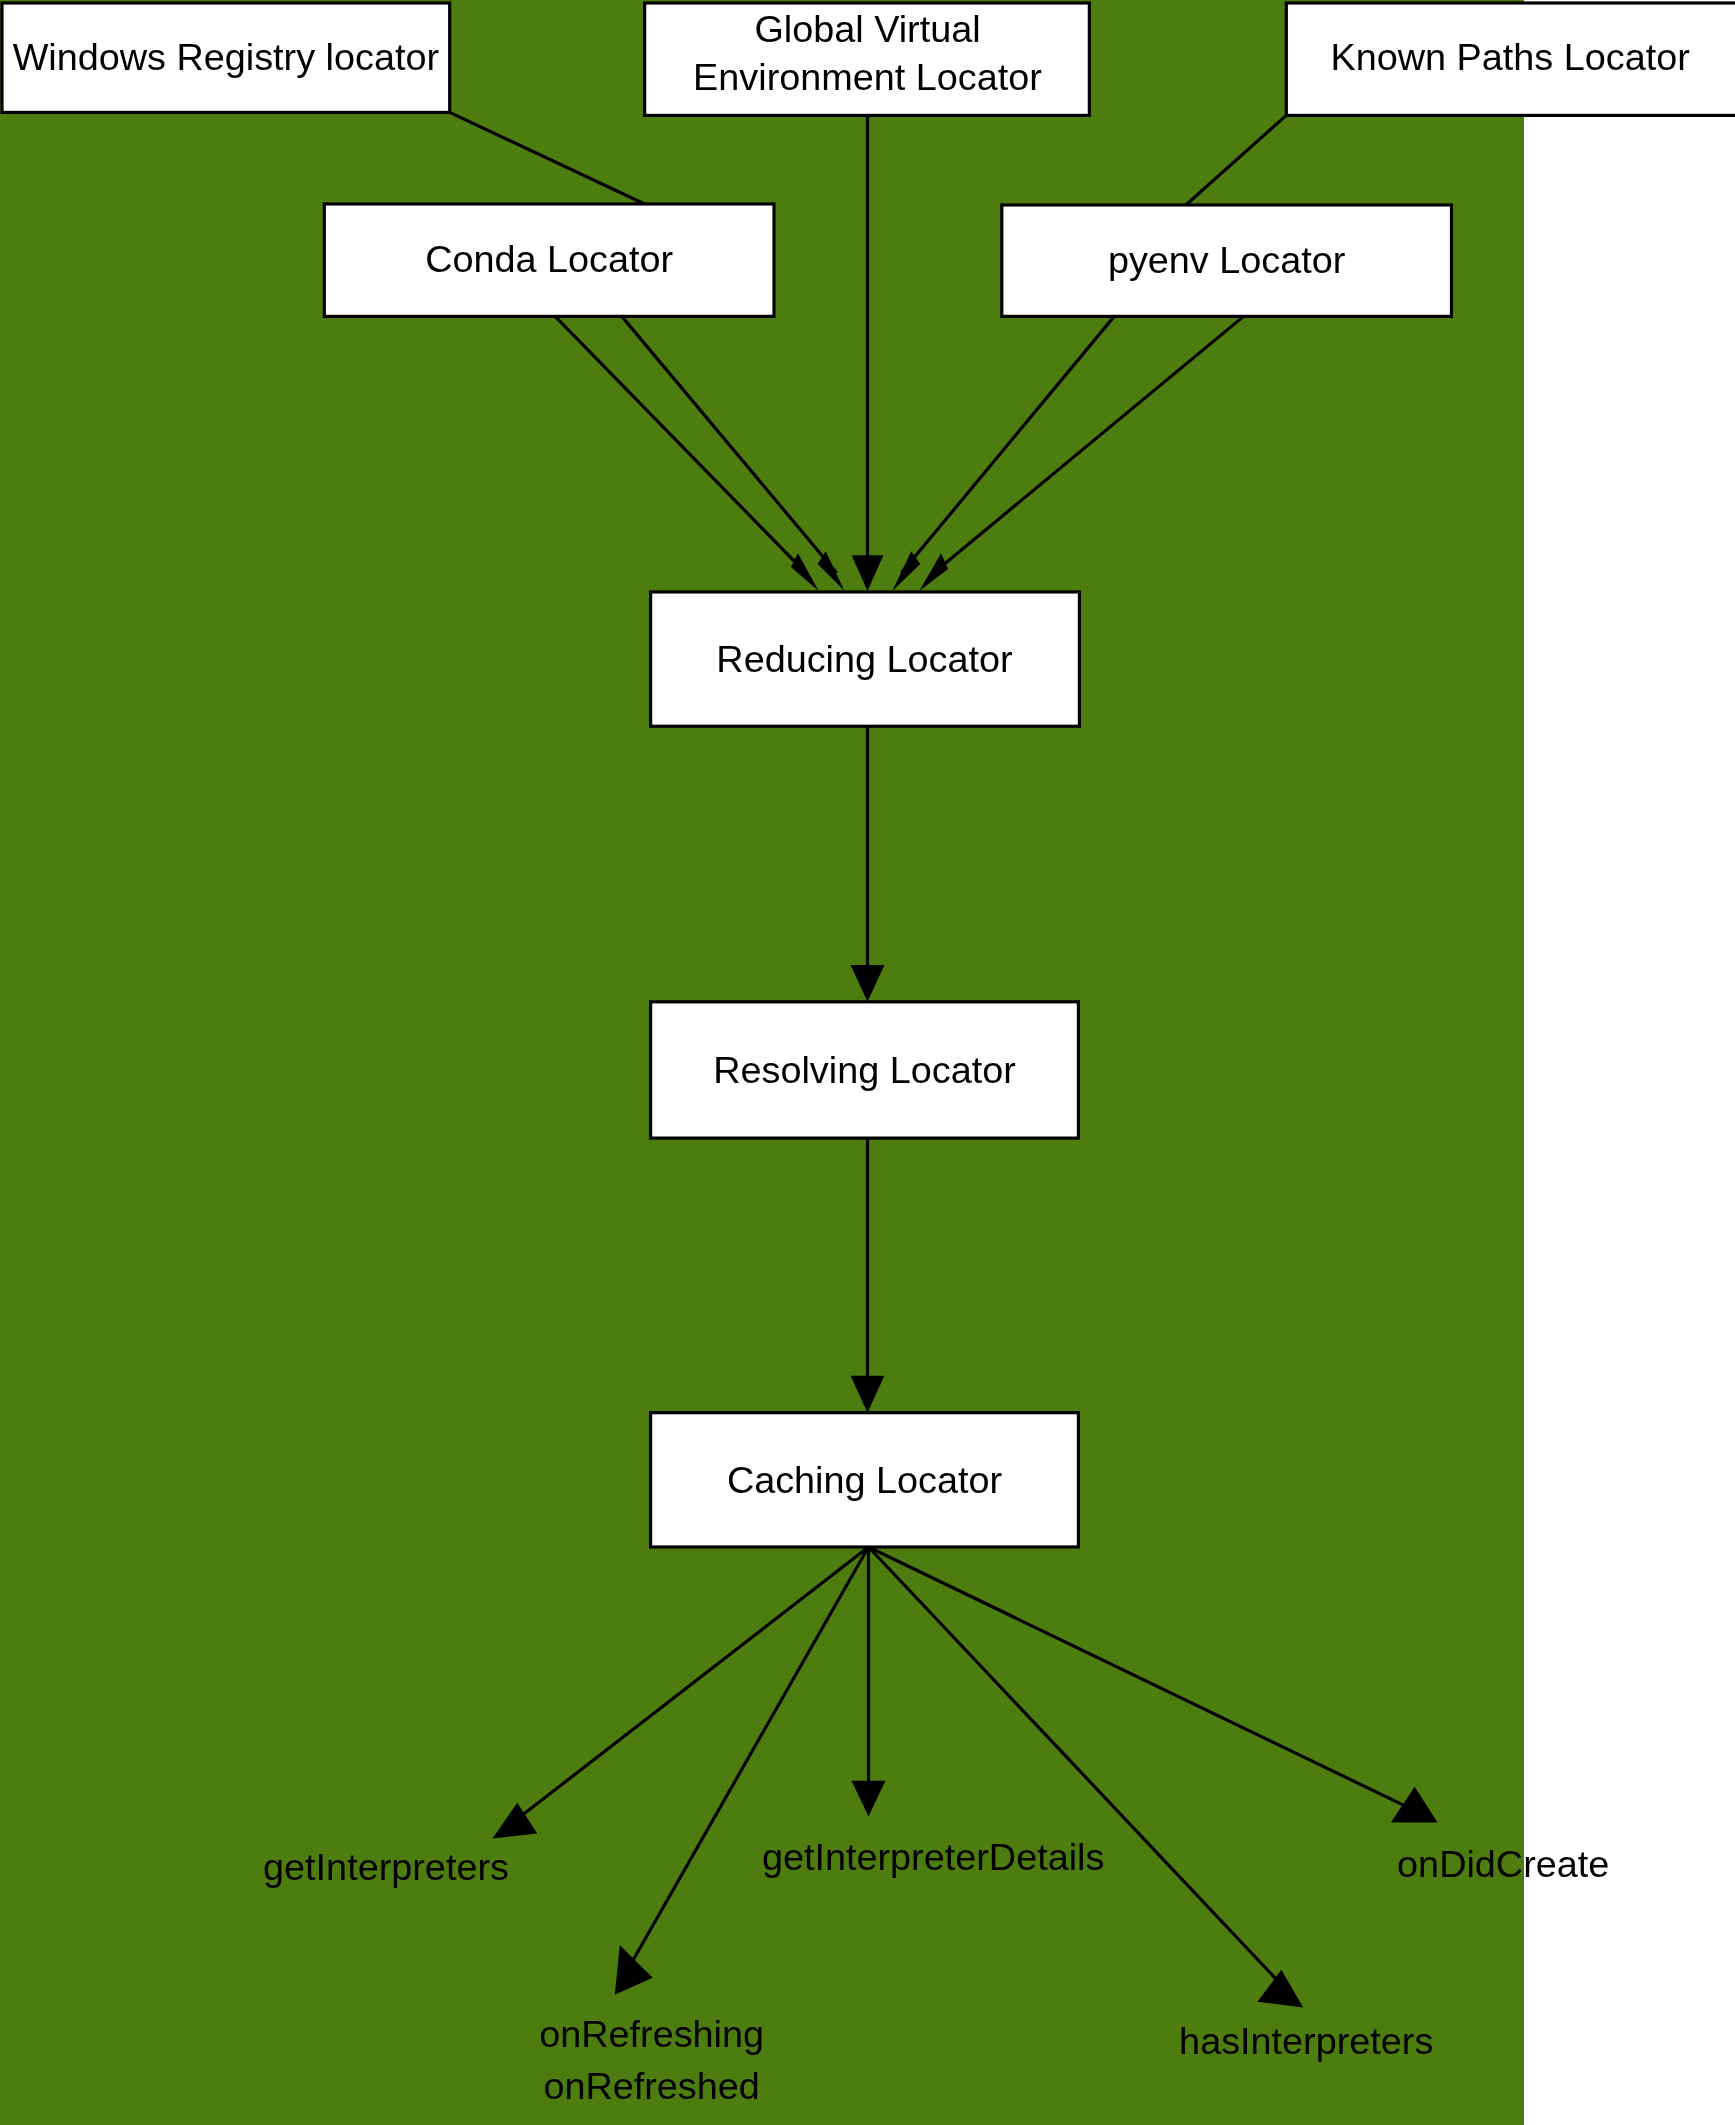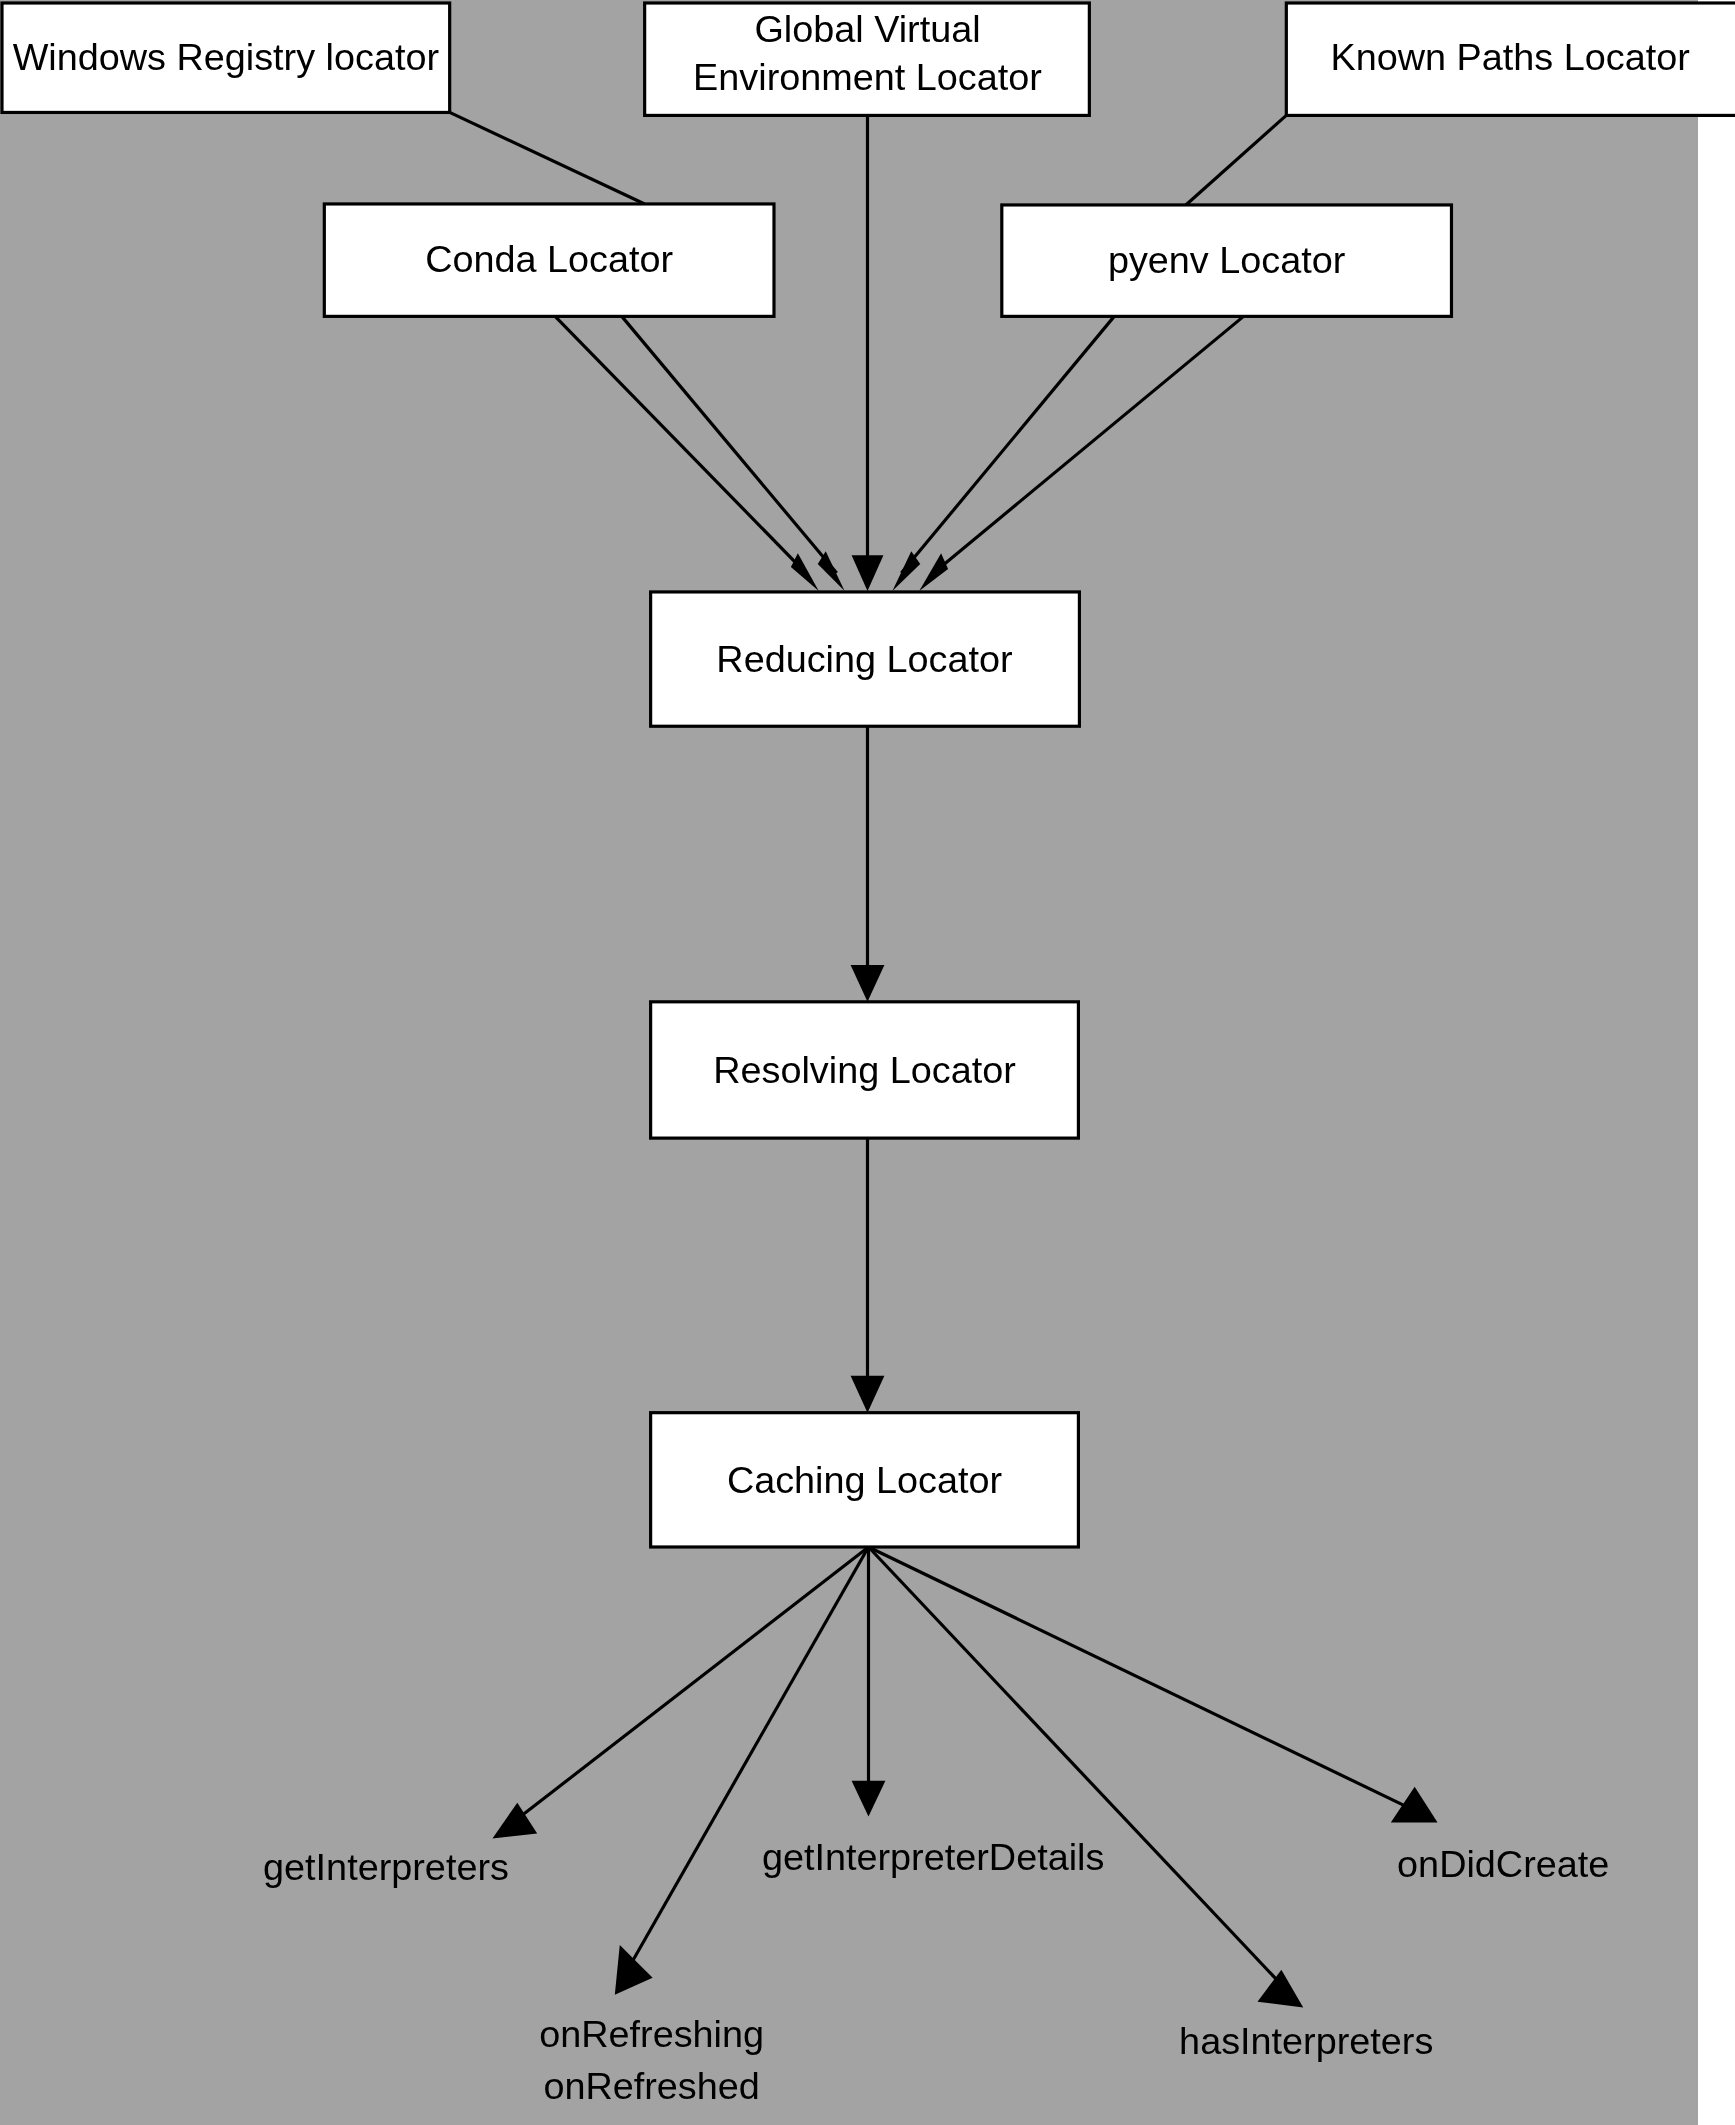--- a/index.html
+++ b/index.html
@@ -8,23 +8,23 @@
     background: #ffffff;
   }
   body {
     width: 1735px;
     height: 2125px;
     font-family: "Liberation Sans", sans-serif;
     overflow: hidden;
   }
   #diagram-root {
     position: relative;
-    width: 1698px;
+    width: 1524px;
     height: 2125px;
-    background: #a3a3a3;
+    background: #4d7c0f;
     text-align: right;
   }
   svg.diagram {
     display: block;
     width: 1735px;
     height: 2125px;
   }
   .node-box {
     fill: #ffffff;
     stroke: #000000;

